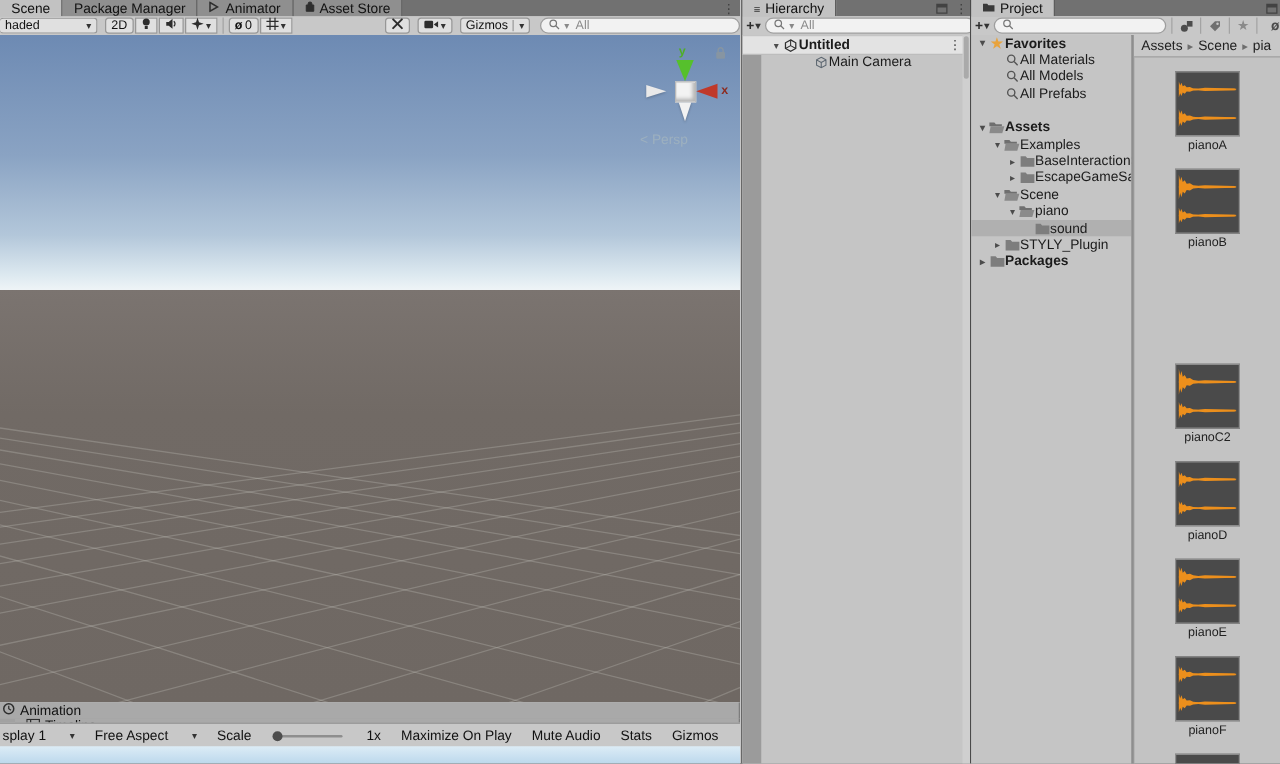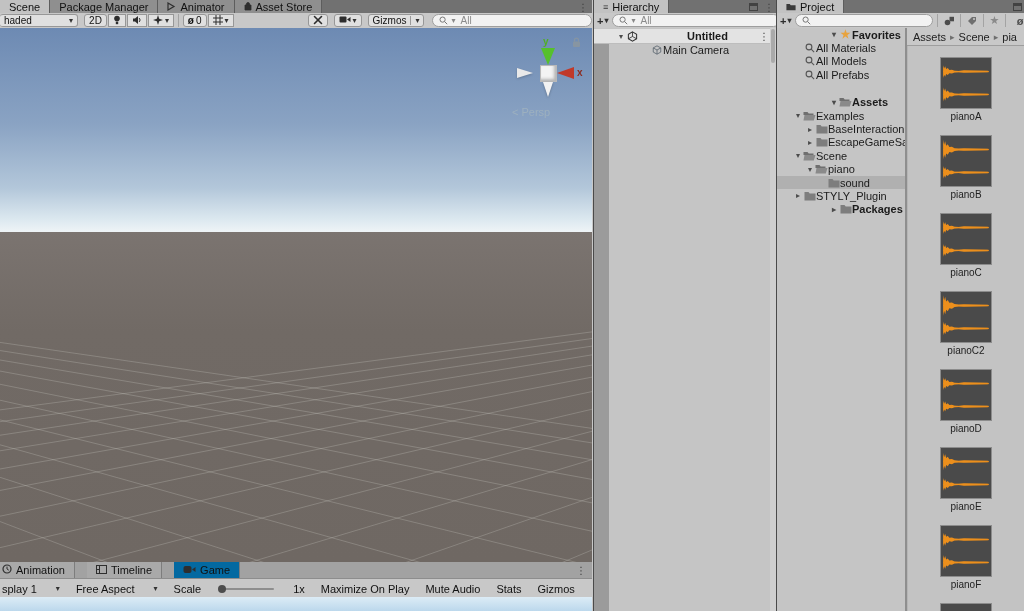--- a/index.html
+++ b/index.html
@@ -38,21 +38,21 @@
   #gizmo-cube{left:540px;top:37px;width:15px;height:15px;background:#f3f3f3;
     border:1px solid #b9b9b9;box-shadow:inset -2px -2px 3px rgba(130,130,130,.55);}
   #cone-y{left:541px;top:20px;border-left:7px solid transparent;border-right:7px solid transparent;border-top:17px solid #56c02c;}
   #cone-x{left:557px;top:39px;border-top:6px solid transparent;border-bottom:6px solid transparent;border-right:17px solid #c0392a;}
   #cone-left{left:517px;top:40px;border-top:5px solid transparent;border-bottom:5px solid transparent;border-left:16px solid #e9e9e9;filter:drop-shadow(0 1px 1px rgba(0,0,0,.2));}
   #cone-down{left:543px;top:54px;border-left:5px solid transparent;border-right:5px solid transparent;border-top:15px solid #f2f2f2;filter:drop-shadow(0 1px 1px rgba(0,0,0,.25));}
   .axis-label{position:absolute;font-size:10px;font-weight:bold;}
   #persp-label{left:512px;top:78px;color:#9db0bf;font-size:11px;}
   #scene-lock{left:572px;top:9px;}
   
-  #bottom-tabs{left:0;top:562px;width:592px;height:16px;background:#a2a2a2;display:flex;align-items:stretch;}
+  #bottom-tabs{left:0;top:562px;width:592px;height:16px;background:#a2a2a2;display:flex;align-items:stretch;flex-direction:column;}
   #bottom-tabs .tab{background:#a9a9a9;border-right:1px solid #7d7d7d;font-size:11px;}
   #bottom-tabs .tab.active{background:#0369a1;}
   #game-toolbar{left:0;top:578px;width:592px;height:19px;border-top:1px solid #8d8d8d;font-size:11px;}
   #game-toolbar .gbtn{display:flex;align-items:center;gap:19px;padding:0 8px;height:100%;color:#111;white-space:nowrap;}
   #game-toolbar .vsep{width:1px;height:100%;background:#a6a6a6;}
   #game-strip{left:0;top:597px;width:592px;height:14px;background:linear-gradient(180deg,#dcecf6,#bcd8ec);}
   #slider-track{width:54px;height:2px;background:#8e8e8e;border-radius:1px;position:relative;}
   #slider-knob{position:absolute;left:-2px;top:-3px;width:8px;height:8px;border-radius:50%;background:#4d4d4d;}
   
   #hierarchy-dock{left:593px;top:0;width:183px;height:611px;background:#c5c5c5;border-left:1px solid #4a4a4a;}
@@ -77,21 +77,21 @@
   .tree-spacer{height:14px;}
   #proj-divider{left:128px;top:28px;width:2px;height:583px;background:#8e8e8e;border-right:1px solid #b5b5b5;}
   #proj-right{left:130px;top:28px;width:118px;height:583px;overflow:hidden;position:absolute;}
   #breadcrumb{height:17px;background:#c8c8c8;border-bottom:1px solid #9e9e9e;display:flex;align-items:center;
               padding-left:6px;gap:4px;white-space:nowrap;font-size:11px;color:#222;}
   #breadcrumb .chev{color:#6e6e6e;font-size:9px;}
   #asset-grid{position:relative;height:566px;overflow:hidden;}
   .asset-item{position:absolute;left:0;width:118px;text-align:center;}
   .asset-thumb{width:52px;height:52px;margin:0 auto;background:#4a4a4a;border:1px solid #8c8c8c;box-sizing:border-box;}
   .asset-name{font-size:10px;color:#222;margin-top:2px;}
-  .bold{font-weight:bold;margin-left:48px;}
+  .bold{font-weight:bold;}
 </style>
 </head>
 <body>
 
 <div id="app">
 
   <div id="scene-dock" class="abs">
 
     <div id="scene-tabs" class="tabstrip abs">
       <div class="tab active" style="height:13px">
@@ -573,29 +573,20 @@
             <div class="asset-name">pianoA</div>
           </div>
           <div class="asset-item" style="top: 89px;">
             <div class="asset-thumb"><svg width="50" height="50" viewBox="0 0 48 48">
                 <rect x="2" y="12.4" width="44" height="1.2" fill="#EC8F1C" opacity="0.9"></rect>
                 <rect x="2" y="34.4" width="44" height="1.2" fill="#EC8F1C" opacity="0.9"></rect>
                 <polygon points="2.0,3.7 3.0,8.3 4.0,5.1 5.0,9.3 6.5,7.9 8.0,10.6 10.5,10.2 13.0,11.7 17.0,12.1 22.0,11.8 45.0,12.3 45.0,13.7 22.0,14.2 17.0,13.9 13.0,14.3 10.5,15.8 8.0,15.4 6.5,18.1 5.0,16.7 4.0,20.9 3.0,17.7 2.0,22.4" fill="#EC8F1C"></polygon>
                 <polygon points="2.0,28.9 3.0,32.0 4.0,29.9 5.0,32.6 6.5,31.7 8.0,33.4 10.5,33.2 13.0,34.2 17.0,34.4 22.0,33.8 45.0,34.3 45.0,35.7 22.0,36.2 17.0,35.6 13.0,35.8 10.5,36.8 8.0,36.6 6.5,38.3 5.0,37.4 4.0,40.1 3.0,38.0 2.0,41.0" fill="#EC8F1C"></polygon>
               </svg></div>
             <div class="asset-name">pianoB</div>
-          </div>
-          <div class="asset-item" style="top: 167px;">
-            <div class="asset-thumb"><svg width="50" height="50" viewBox="0 0 48 48">
-                <rect x="2" y="12.4" width="44" height="1.2" fill="#EC8F1C" opacity="0.9"></rect>
-                <rect x="2" y="34.4" width="44" height="1.2" fill="#EC8F1C" opacity="0.9"></rect>
-                <polygon points="2.0,6.9 3.0,10.0 4.0,7.9 5.0,10.6 6.5,9.7 8.0,11.4 10.5,11.2 13.0,12.2 17.0,12.4 22.0,11.8 45.0,12.3 45.0,13.7 22.0,14.2 17.0,13.6 13.0,13.8 10.5,14.8 8.0,14.6 6.5,16.3 5.0,15.4 4.0,18.1 3.0,16.0 2.0,19.1" fill="#EC8F1C"></polygon>
-                <polygon points="2.0,28.9 3.0,32.0 4.0,29.9 5.0,32.6 6.5,31.7 8.0,33.4 10.5,33.2 13.0,34.2 17.0,34.4 22.0,33.8 45.0,34.3 45.0,35.7 22.0,36.2 17.0,35.6 13.0,35.8 10.5,36.8 8.0,36.6 6.5,38.3 5.0,37.4 4.0,40.1 3.0,38.0 2.0,41.0" fill="#EC8F1C"></polygon>
-              </svg></div>
-            <div class="asset-name">pianoC</div>
           </div>
           <div class="asset-item" style="top: 245px;">
             <div class="asset-thumb"><svg width="50" height="50" viewBox="0 0 48 48">
                 <rect x="2" y="12.4" width="44" height="1.2" fill="#EC8F1C" opacity="0.9"></rect>
                 <rect x="2" y="34.4" width="44" height="1.2" fill="#EC8F1C" opacity="0.9"></rect>
                 <polygon points="2.0,3.1 3.0,8.1 4.0,4.6 5.0,9.0 6.5,7.6 8.0,10.4 10.5,10.0 13.0,11.6 17.0,12.0 22.0,11.8 45.0,12.3 45.0,13.7 22.0,14.2 17.0,14.0 13.0,14.4 10.5,16.0 8.0,15.6 6.5,18.4 5.0,17.0 4.0,21.4 3.0,17.9 2.0,22.9" fill="#EC8F1C"></polygon>
                 <polygon points="2.0,28.4 3.0,31.7 4.0,29.4 5.0,32.4 6.5,31.4 8.0,33.3 10.5,33.0 13.0,34.1 17.0,34.3 22.0,33.8 45.0,34.3 45.0,35.7 22.0,36.2 17.0,35.7 13.0,35.9 10.5,37.0 8.0,36.7 6.5,38.6 5.0,37.6 4.0,40.6 3.0,38.3 2.0,41.6" fill="#EC8F1C"></polygon>
               </svg></div>
             <div class="asset-name">pianoC2</div>
           </div>

